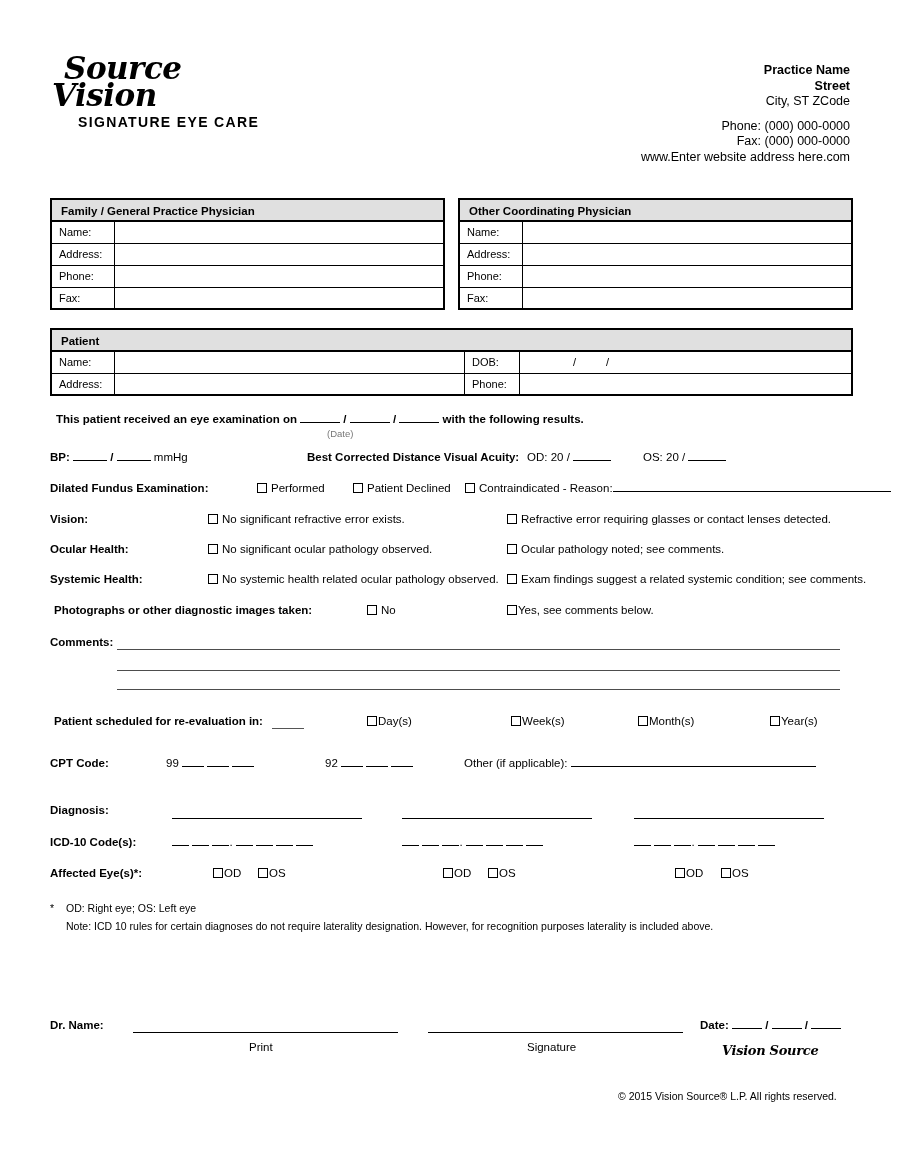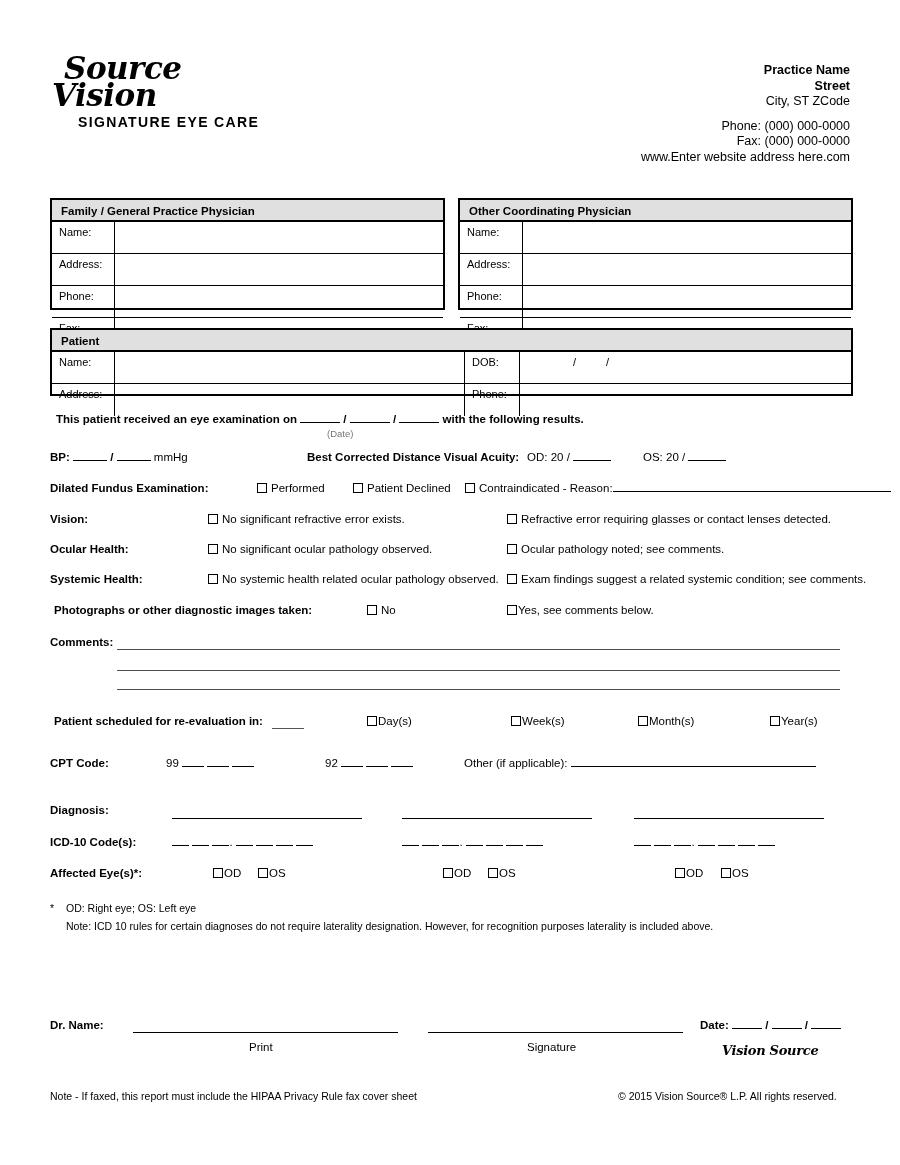--- a/index.html
+++ b/index.html
@@ -85,21 +85,21 @@
     font-size: 11.5px;
     font-weight: bold;
     padding: 4px 0 4px 9px;
     box-sizing: border-box;
     height: 22px;
     line-height: 14px;
   }
   .trow {
     display: flex;
     border-bottom: 1px solid #000;
-    height: 32px;
+    height: 22px;
     box-sizing: border-box;
   }
   .trow.last { border-bottom: none; }
   .tcell-label {
     width: 63px;
     flex: 0 0 63px;
     border-right: 1px solid #000;
     font-size: 11px;
     padding: 4px 0 0 7px;
     box-sizing: border-box;
@@ -454,16 +454,15 @@
   <div class="abs lbl-b" style="left:700px; top:1019px;">
     <span>Date:</span>
     <span class="blank" style="width:30px;"></span>
     <span>/</span>
     <span class="blank" style="width:30px;"></span>
     <span>/</span>
     <span class="blank" style="width:30px;"></span>
   </div>
   <div class="sig-logo" style="left:722px; top:1043px;">Vision Source</div>
 
-  <div class="abs txt-s" style="left:50px; top:1090px;">Note - If faxed, this report must include the HIPAA Privacy Rule fax cover sheet</div>
   <div class="abs txt-s" style="left:618px; top:1090px;">© 2015 Vision Source® L.P. All rights reserved.</div>
 
 </div>
 
 </body></html>

